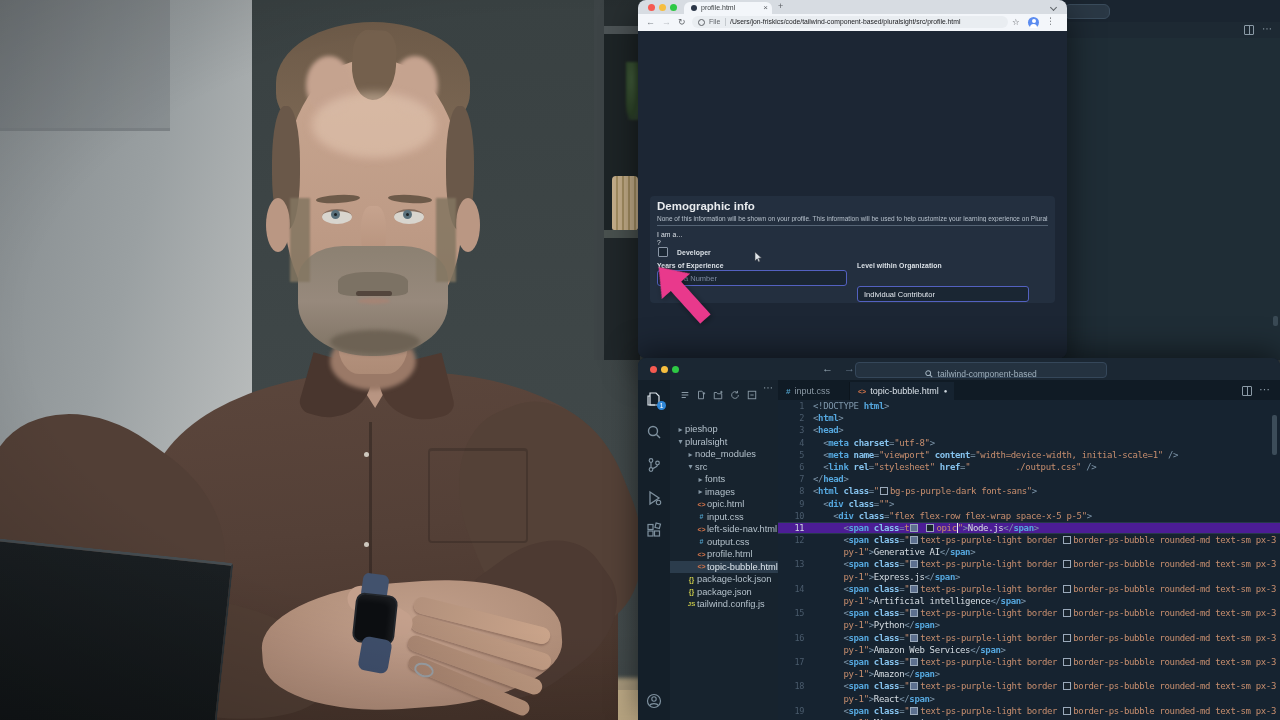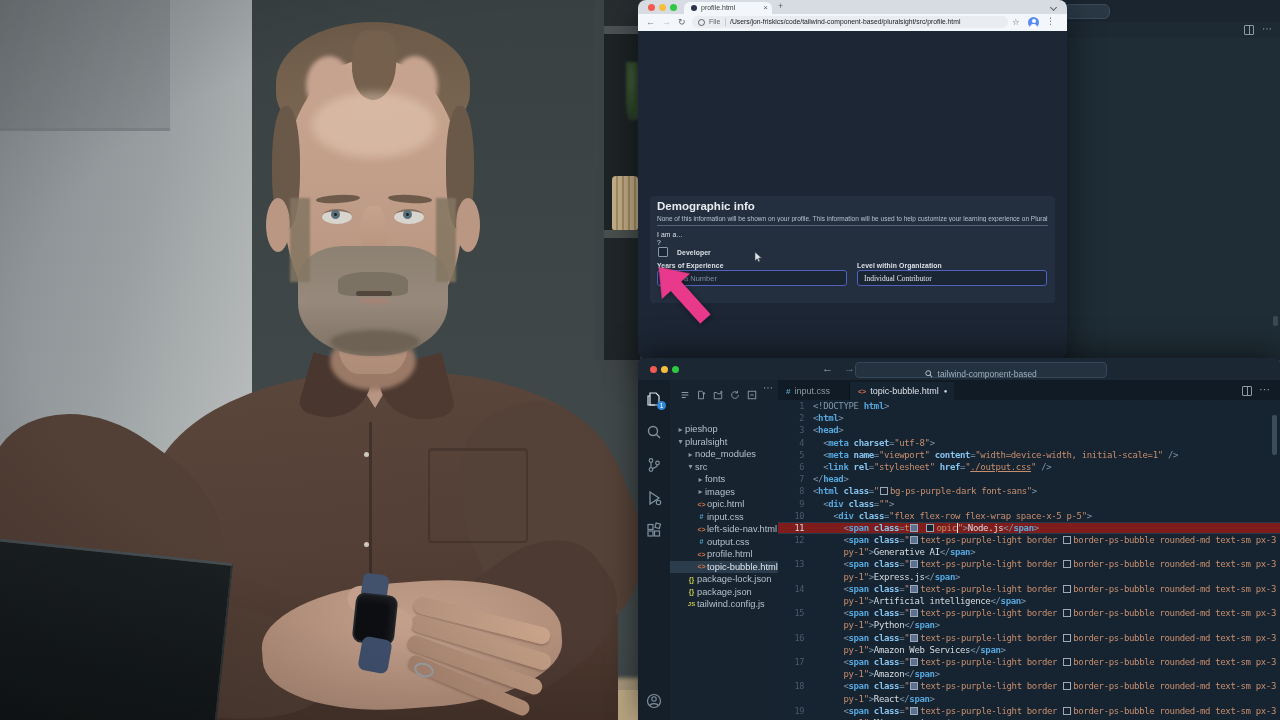--- a/index.html
+++ b/index.html
@@ -21,25 +21,25 @@
   .pinput::placeholder{color:#7e8ba1;}
   .plabel{position:absolute;font-size:6.8px;font-weight:bold;color:#dae0e6;letter-spacing:.1px;}
   .pcard{position:absolute;left:12px;width:405px;background:#232f3f;border-radius:4px;}
   .phr{position:absolute;left:7px;right:7px;height:1px;background:#7f90a2;opacity:.55;}
 
   
   #vscode-win{left:638px;top:358px;width:642px;height:362px;border-radius:8px 8px 0 0;overflow:hidden;
     box-shadow:0 -6px 30px rgba(0,0,0,.5);background:#162330;}
   #code-rows{position:absolute;left:140px;top:42px;right:0;bottom:0;overflow:hidden;background:#162330;}
   .crow{display:flex;height:12.2px;line-height:12.2px;white-space:pre;font-size:9px;letter-spacing:-.35px;}
-  .crow.active{background:#7f1d1d;box-shadow:0 -1px 0 #27394a inset,0 1px 0 #27394a inset;}
+  .crow.active{background:#4c1d95;box-shadow:0 -1px 0 #27394a inset,0 1px 0 #27394a inset;}
   .ln{width:26px;flex:0 0 26px;text-align:right;padding-right:9px;color:#4a5b6c;font-size:8.5px;}
   .crow.active .ln{color:#d3dce4;}
   .tok-p{color:#7e96aa;} .tok-tag{color:#55a7de;font-weight:bold;} .tok-attr{color:#86c3ee;font-weight:bold;}
-  .tok-str{color:#c78e6e;} .tok-lnk{color:#c78e6e;text-decoration:underline;} .tok-txt{color:#d6dde3;} .tok-pl{color:#d6dde3;}
+  .tok-str{color:#c78e6e;} .tok-lnk{color:#c78e6e;margin-left:45px;} .tok-txt{color:#d6dde3;} .tok-pl{color:#d6dde3;}
   .swatch{display:inline-block;width:6px;height:6px;border:1px solid #9aa9ba;margin:0 2px -1px 1px;}
   .sw1{background:#5d708f;} .sw2{background:#19242e;}
   .ccursor{display:inline-block;width:1px;height:10px;background:#eaf1f6;margin-bottom:-2px;}
   .titem{display:flex;align-items:center;height:12.5px;font-size:9.3px;color:#b4c1cb;white-space:nowrap;}
   .titem.selected{background:#2b3c4c;color:#dfe7ee;}
   .tchev{color:#8496a4;font-size:8px;width:9px;flex:0 0 9px;text-align:center;}
   .ticon{width:11px;flex:0 0 11px;text-align:center;font-weight:bold;font-size:7px;}
   .icon-html{color:#d9764a;} .icon-css{color:#4f9fc7;} .icon-json{color:#c9c94a;} .icon-js{color:#c9c94a;font-size:6px;}
   .aicon{position:absolute;left:7px;width:18px;height:18px;color:#7e909e;}
   .aicon svg{width:18px;height:18px;}
@@ -194,21 +194,21 @@
         <div class="abs" style="left:7px;top:4px;font-size:11.5px;font-weight:bold;color:#e8ebee;">Demographic info</div>
         <div class="abs" style="left:7px;top:19px;right:7px;font-size:6.5px;color:#b6c0cb;white-space:nowrap;overflow:hidden;">None of this information will be shown on your profile. This information will be used to help customize your learning experience on Pluralsight.</div>
         <div class="phr" style="top:29px;"></div>
         <span class="plabel" style="left:7px;top:35px;font-weight:normal;">I am a...</span>
         <span class="plabel" style="left:7px;top:43px;font-weight:normal;">?</span>
         <span class="abs" style="left:8px;top:51px;width:8px;height:8px;border:1px solid #8a96a6;border-radius:1px;background:#1a2633;"></span>
         <span class="plabel" style="left:27px;top:53px;">Developer</span>
         <span class="plabel" style="left:7px;top:66px;">Years of Experience</span>
         <input class="pinput" style="left: 7px; top: 74px; width: 190px;" readonly="" placeholder="Enter a Number">
         <span class="plabel" style="left:207px;top:66px;">Level within Organization</span>
-        <input class="pinput" style="left: 207px; top: 74px; width: 190px; font-family: Liberation Serif, serif;" readonly="" value="Individual Contributor">
+        <input class="pinput" style="left: 207px; top: 90px; width: 172px;" readonly="" value="Individual Contributor">
       </div>
 
       <svg class="abs" style="left:116px;top:221px;" width="8" height="11" viewBox="0 0 8 11">
         <path d="M1,0 L1,9 L3.2,6.8 L4.5,10 L6,9.3 L4.6,6.2 L7.5,6 Z" fill="#dfe4e8" stroke="#3a4048" stroke-width="0.6"></path>
       </svg>
     </div>
   </div>
 
   <div class="abs" style="left:662px;top:258px;width:40px;height:70px;transform:rotate(-42deg);filter:drop-shadow(0 2px 3px rgba(0,0,0,.35));">
     <div style="width:0;height:0;margin:0 auto;border-left:19px solid transparent;border-right:19px solid transparent;border-bottom:26px solid #e9398c;"></div>

